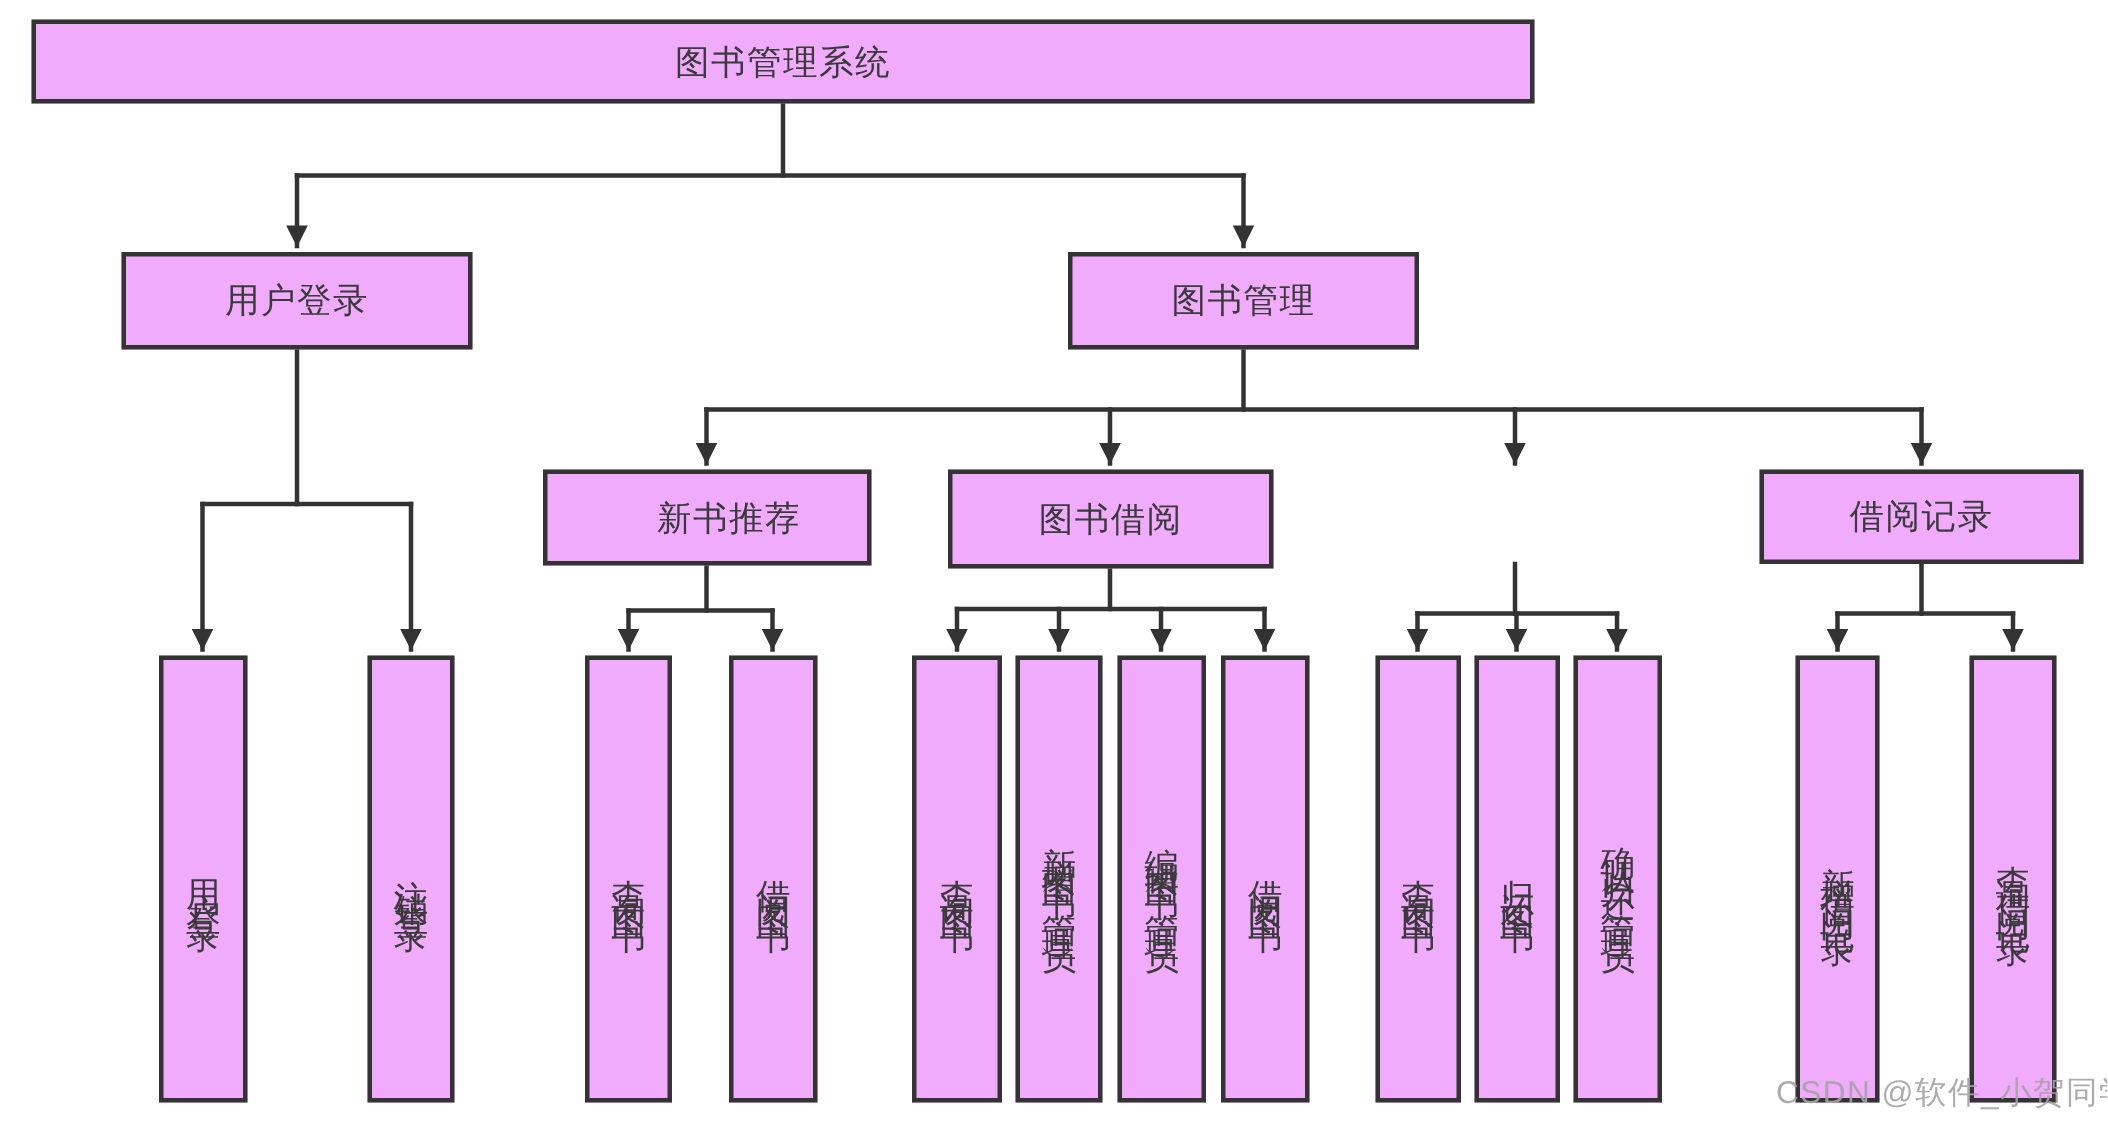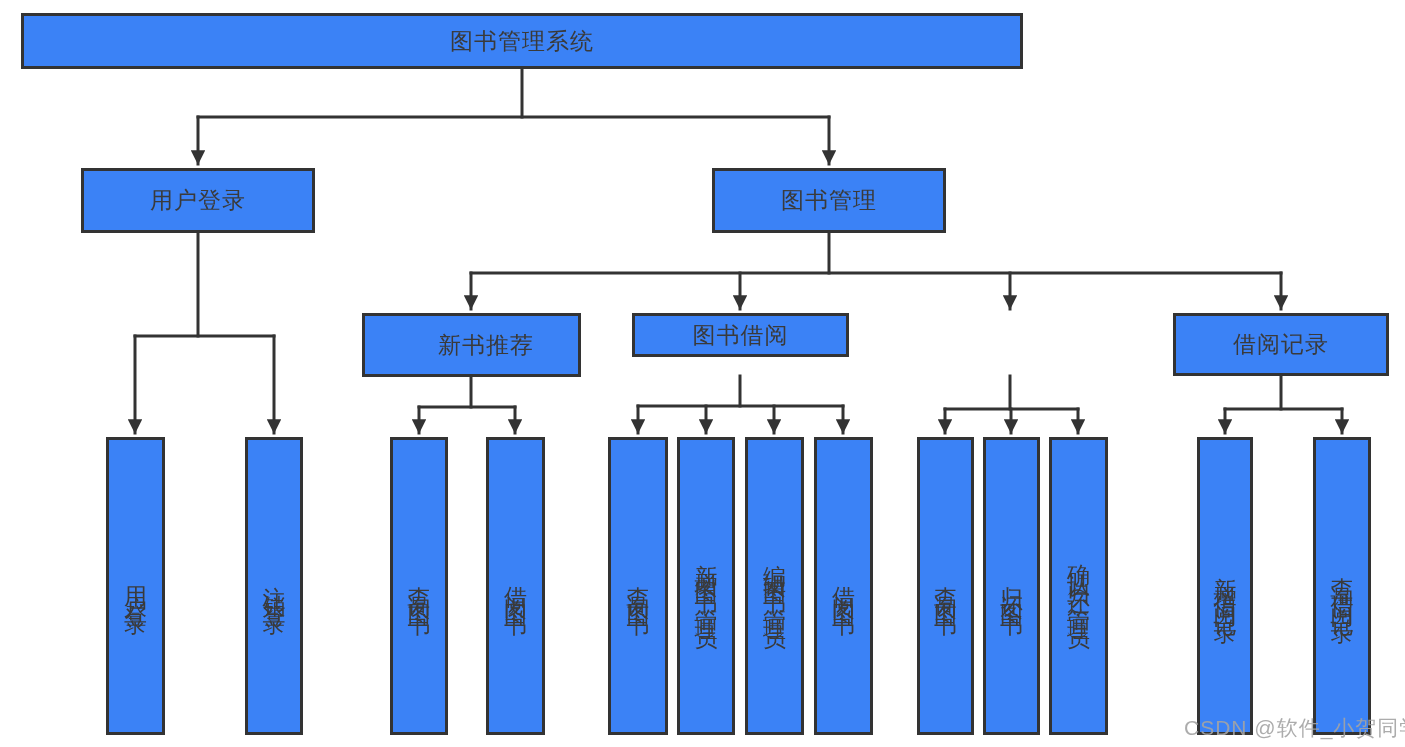--- a/index.html
+++ b/index.html
@@ -14,21 +14,21 @@
   }
   #wires {
     position: absolute;
     left: 0; top: 0;
     width: 1405px; height: 747px;
   }
   .node {
     position: absolute;
     box-sizing: border-box;
     border: 3px solid #333333;
-    background: #3b82f6;
+    background: #f0abfc;
     display: flex;
     align-items: center;
     justify-content: center;
     font-size: 23px;
     letter-spacing: 1px;
     color: #3a3a3a;
     text-align: left;
     white-space: nowrap;
   }
   .leaf {
@@ -130,21 +130,21 @@
   <div class="node" style="left:81px; top:168px; width:234px; height:65px;">
     <span>用户登录</span>
   </div>
   <div class="node" style="left:712px; top:168px; width:234px; height:65px;">
     <span>图书管理</span>
   </div>
 
   <div class="node" style="left:362px; top:313px; width:219px; height:64px;padding-left:29px;">
     <span>新书推荐</span>
   </div>
-  <div class="node" style="left:632px; top:313px; width:217px; height:44px;">
+  <div class="node" style="left:632px; top:313px; width:217px; height:66px;">
     <span>图书借阅</span>
   </div>
   <div class="node" style="left:1173px; top:313px; width:216px; height:63px;">
     <span>借阅记录</span>
   </div>
 
   <div class="node leaf" style="left:106px; top:437px; width:59px; height:298px;">
     <span class="vtext">用户登录</span>
   </div>
   <div class="node leaf" style="left:245px; top:437px; width:58px; height:298px;">

